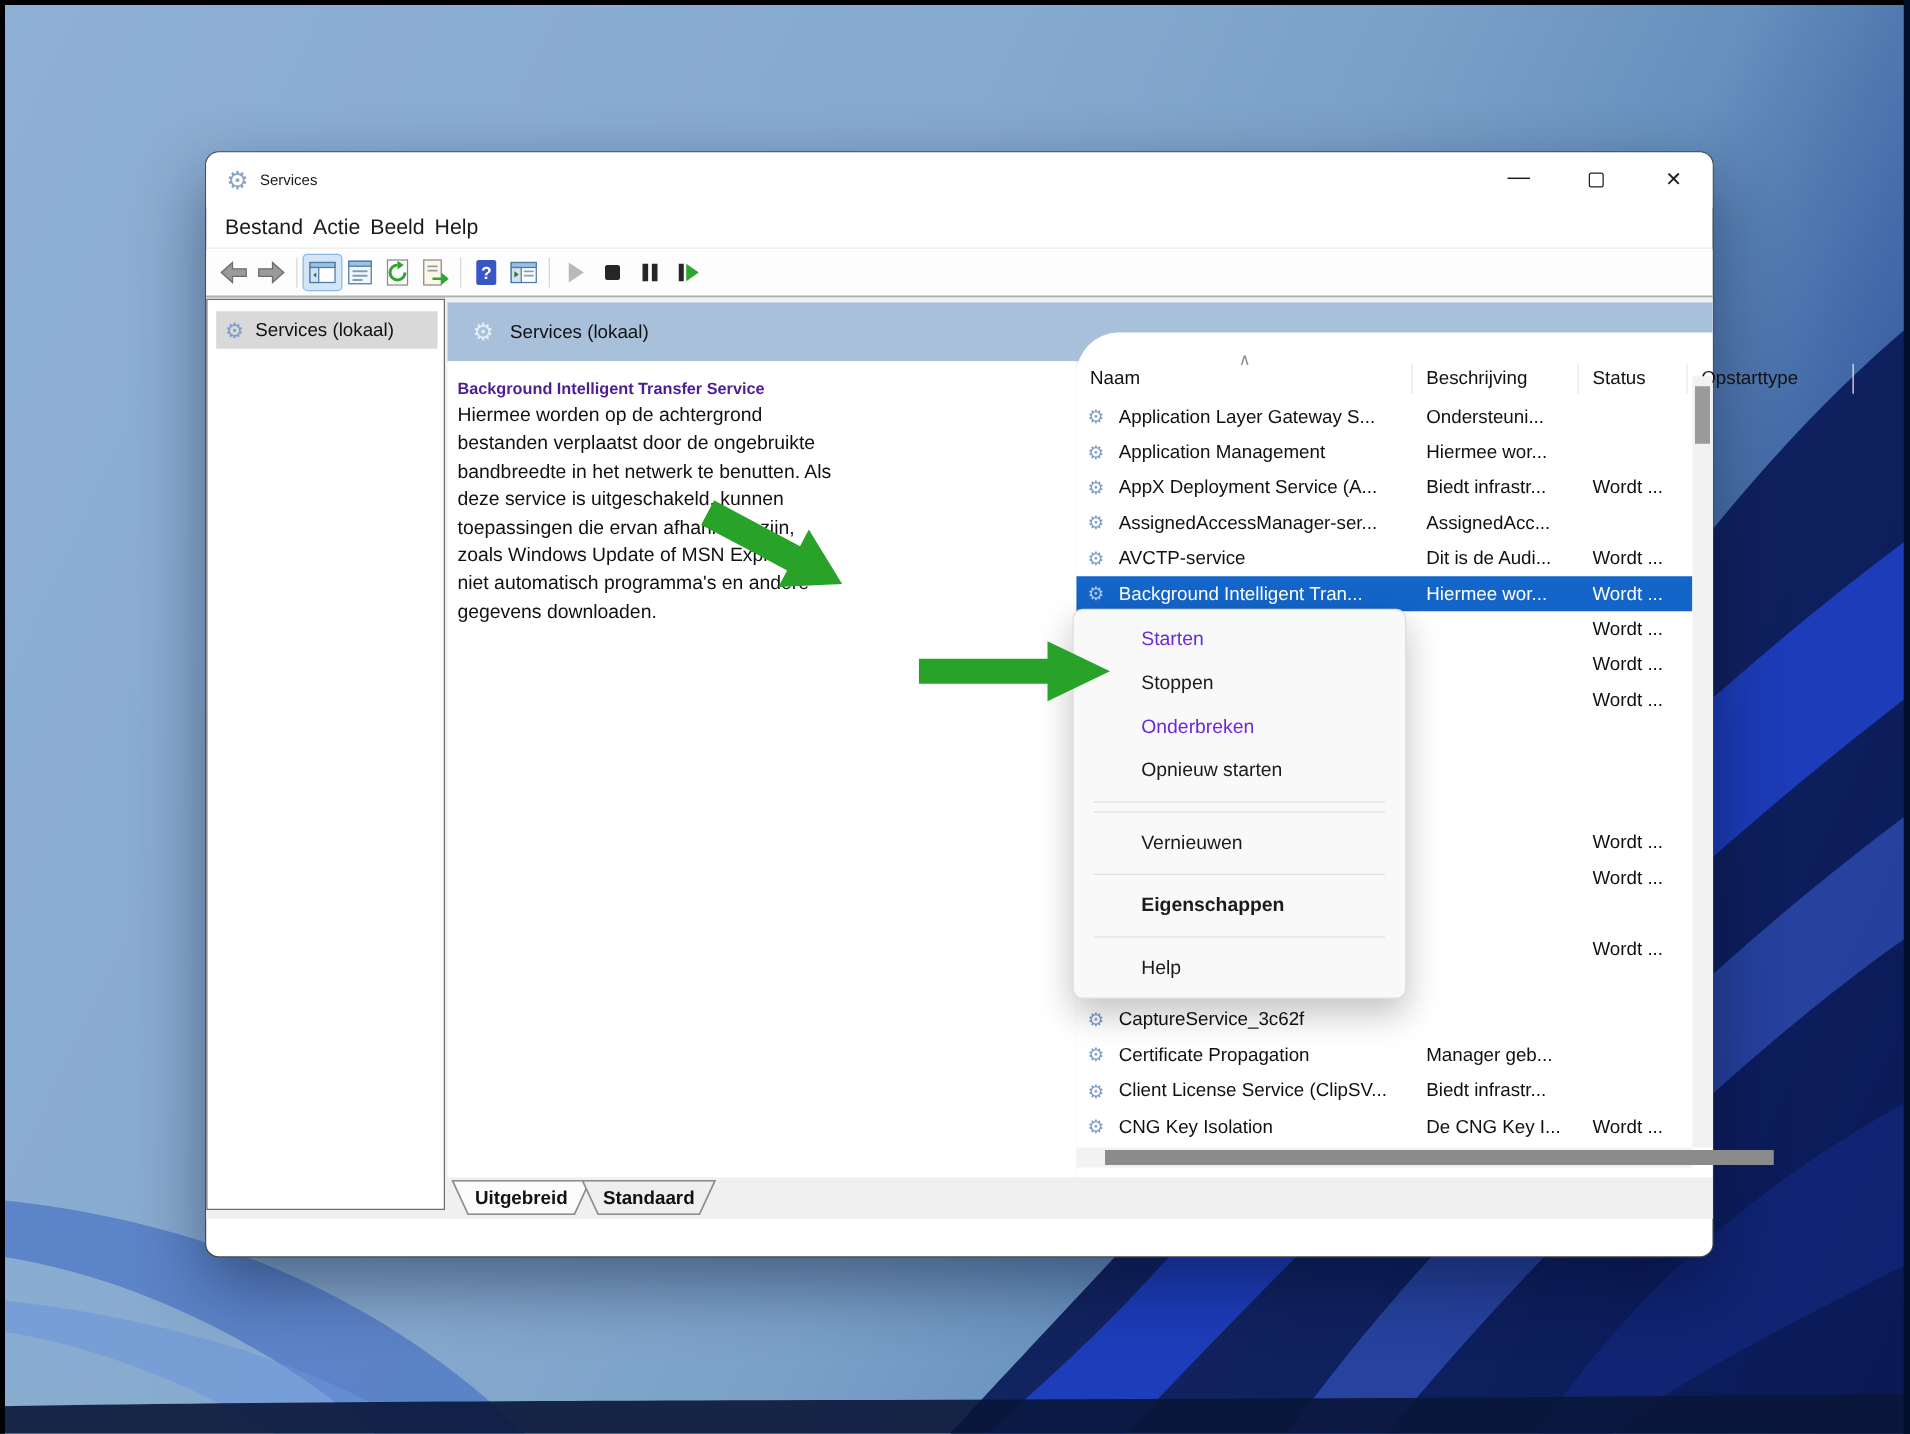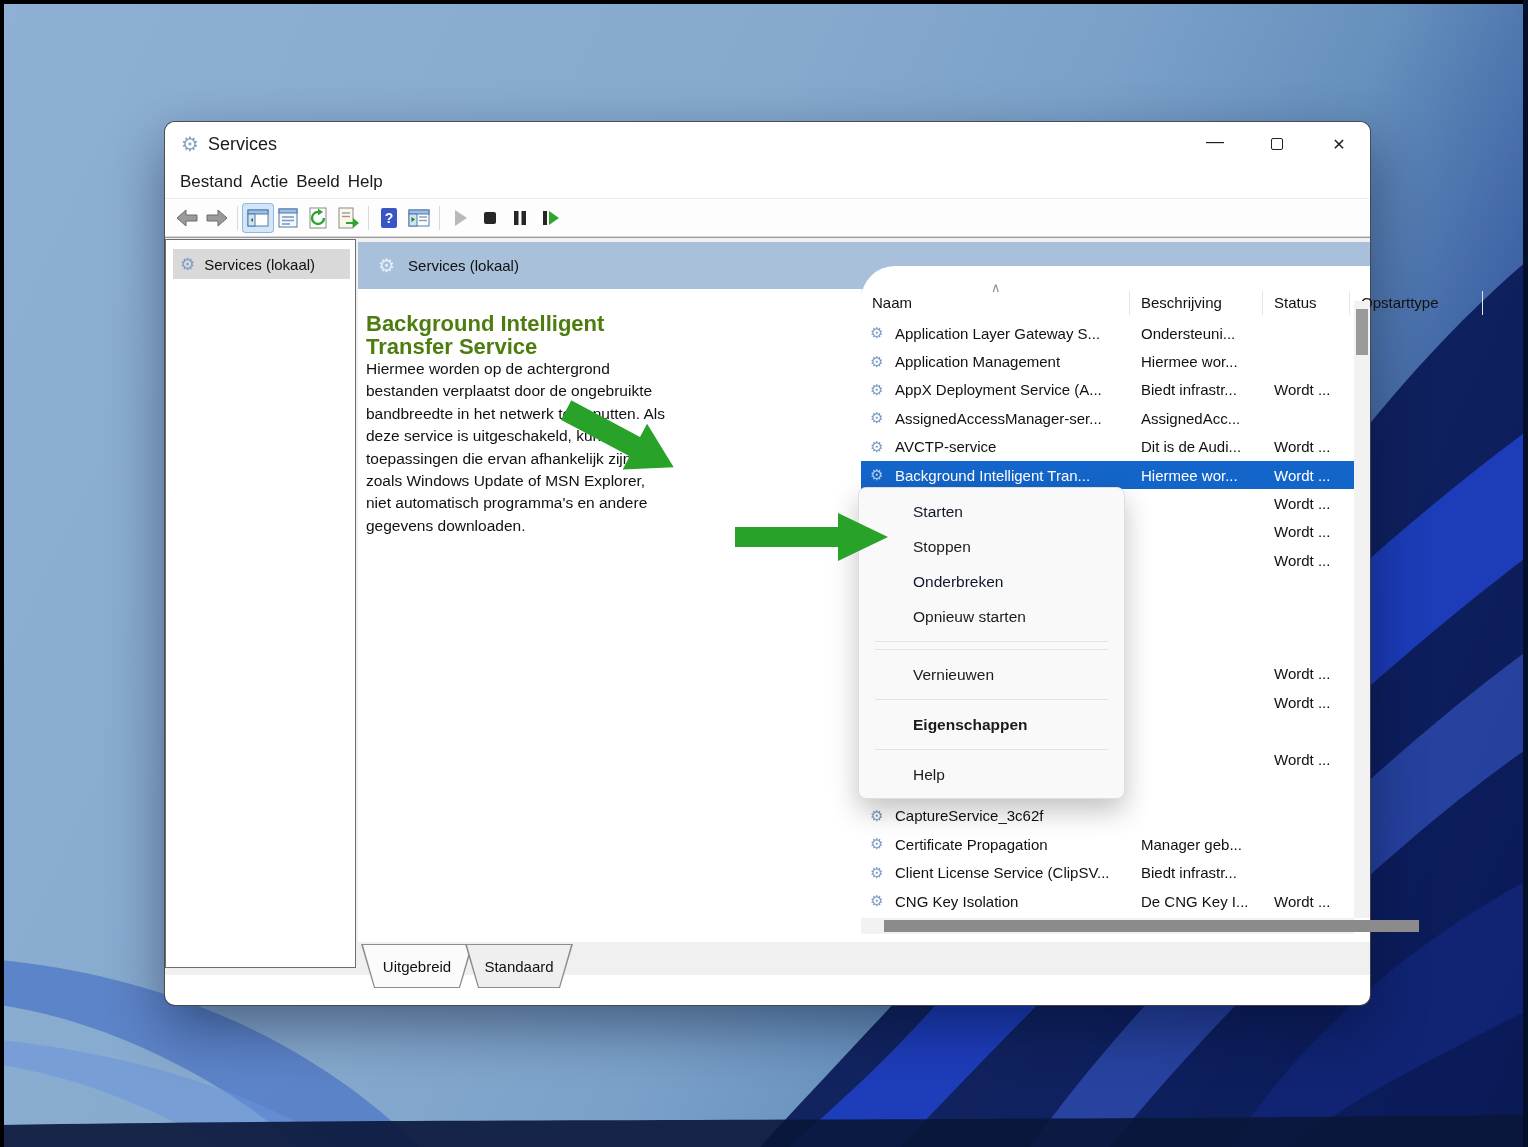--- a/index.html
+++ b/index.html
@@ -15,21 +15,21 @@
   .frame-right{ position:absolute; right:0; top:0; width:5px; height:100%; background:#04102a; z-index:5; }
 
   
   .window { position:absolute; left:165px; top:122px; width:1205px; height:883px;
     background:#fff; border-radius:10px; z-index:10;
     box-shadow:0 0 0 1px rgba(70,70,70,.9), 0 22px 55px rgba(0,10,40,.45); }
 
   .titlebar { position:absolute; top:0; left:0; right:0; height:44px; display:flex; align-items:center;
     border-radius:10px 10px 0 0; background:#fff; }
   .titlebar .app-gear { margin-left:16px; font-size:20px; color:#8aa5c4; }
-  .titlebar .title { margin-left:9px; font-size:18px; color:#1a1a1a;text-align:center; }
+  .titlebar .title { margin-left:9px; font-size:12px; color:#1a1a1a;text-align:center; }
   .caption-btns { position:absolute; right:0; top:0; height:44px; display:flex; }
   .cap-btn { width:62px; height:44px; display:flex; align-items:center; justify-content:center;
     font-size:16px; color:#222; }
   .cap-btn .maxbox { width:12px; height:12px; border:1.6px solid #222; border-radius:2px; }
   .cap-btn.minimize span { position:relative; top:-3px; font-size:18px; }
 
   .menubar { position:absolute; top:44px; left:0; right:0; height:33px; display:flex; align-items:center;
     font-size:17px; color:#1a1a1a; border-bottom:1px solid #ececec; }
   .menubar span { margin-left:8px; }
   .menubar span:first-child { margin-left:15px; }
@@ -52,21 +52,21 @@
   .tree-item .lbl { position:relative; margin-left:9px; font-size:15px; color:#111; }
 
   .rightpane { position:absolute; left:191px; top:0; right:0; bottom:0; background:#f0f0f0; }
   .band { position:absolute; left:2px; top:4px; right:0; height:47px; background:#a9c0da;
     display:flex; align-items:center; }
   .band .gear { margin-left:20px; font-size:19px; color:#e6eef7; }
   .band .lbl { margin-left:13px; font-size:15px; color:#101010; }
 
   .descpanel { position:absolute; left:2px; top:51px; width:503px; bottom:33px; background:#fff;
     padding:0 10px 0 8px; overflow:hidden; }
-  .svc-title { margin-top:23px; width:290px; font-size:22px; font-weight:bold; color:#4d7c0f; line-height:23px; }
+  .svc-title { margin-top:10px; width:290px; font-size:13px; font-weight:bold; color:#4c1d95; line-height:23px; }
   .svc-links { margin-top:31px; font-size:15.5px; line-height:23px; color:#111; }
   .svc-links a { color:#0a62c3; text-decoration:underline; }
   .desc-label { margin-top:43px; font-size:15.5px; color:#111; }
   .desc-text { width:302px; font-size:15.5px; line-height:22.4px; color:#111; }
 
   .listpanel { position:absolute; left:505px; top:28px; right:0; bottom:33px; background:#fff;
     border-top-left-radius:34px; }
   .thead { position:absolute; top:20px; left:0; right:16px; height:33px; display:grid;
     grid-template-columns:269px 133px 87px 133px auto; align-items:center;
     font-size:15px; color:#111; }
@@ -82,21 +82,21 @@
   .row .gear { font-size:15px; color:#7d9ec7; }
   .row.selected { background:#1365c9; color:#fff; }
   .row.selected .gear { color:#aecaf0; }
 
   .vscroll { position:absolute; top:35px; right:0; width:16px; bottom:24px; background:#f2f2f2; }
   .vthumb { position:absolute; left:2px; right:2px; top:8px; height:46px; background:#9a9a9a; }
   .hscroll { position:absolute; left:0; right:16px; bottom:8px; height:16px; background:#f2f2f2; }
   .hthumb { position:absolute; top:2px; bottom:2px; left:23px; width:535px; background:#8b8b8b; }
 
   .tabsrow { position:absolute; left:2px; right:0; bottom:0; height:33px; background:#f0f0f0; }
-  .tab { position:absolute; top:2px; height:44px; }
+  .tab { position:absolute; top:2px; height:28px;font-weight:bold; }
   .tab .shape { position:absolute; inset:0; background:#8d8d8d;
     clip-path:polygon(0 0,100% 0,calc(100% - 13px) 100%,13px 100%); }
   .tab .inner { position:absolute; inset:1px 2px 1px 2px; background:#fbfbfb;
     clip-path:polygon(0 0,100% 0,calc(100% - 12px) 100%,12px 100%);
     display:flex; align-items:center; justify-content:center; font-size:15px; color:#111; }
   .tab.inactive .inner { background:#efefef; }
   .tab1 { left:3px; width:112px; }
   .tab2 { left:107px; width:108px; }
 
   .statusbar { position:absolute; bottom:0; left:0; right:0; height:30px; background:#f0f0f0;
@@ -104,21 +104,21 @@
   .statusbar .txt { margin-left:15px; font-size:15px; color:#141414; }
   .sb-div { position:absolute; top:4px; height:22px; width:1px; background:#d4d4d4; }
   .sb-div.d1 { left:875px; } .sb-div.d2 { left:1075px; }
 
   
   .ctx { position:absolute; left:858px; top:487px; width:267px; background:#f9f9f9;
     border:1px solid #dedede; border-radius:8px; padding:6px 0; z-index:40;
     box-shadow:0 12px 28px rgba(0,0,0,.24); }
   .ctx .item { height:35px; display:flex; align-items:center; padding:0 18px 0 54px;
     font-size:15.5px; color:#1b1b1b; position:relative; }
-  .ctx .item.disabled { color:#0f172a; }
+  .ctx .item.disabled { color:#6d28d9; }
   .ctx .item.bold { font-weight:bold; }
   .ctx .chev { position:absolute; right:18px; font-size:18px; color:#3a3a3a; }
   .ctx .sep { height:1px; background:#e2e2e2; margin:7px 16px; }
 
   
   .arrow1 { position:absolute; left:566px; top:382px; width:124px; height:56px;
     transform:rotate(28deg); transform-origin:0 50%; z-index:30; }
   .arrow2 { position:absolute; left:735px; top:512px; width:155px; height:50px; z-index:50; }
 </style>
 </head>

